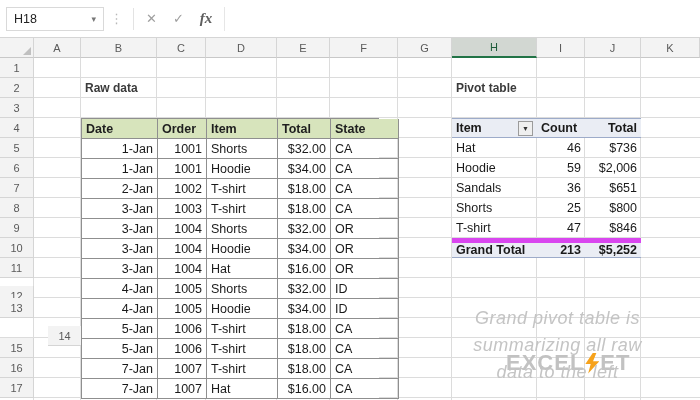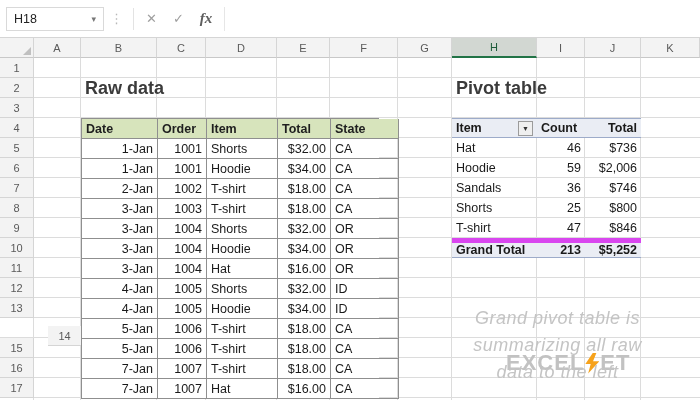--- a/index.html
+++ b/index.html
@@ -43,21 +43,21 @@
   .corner .tri{position:absolute;right:2px;bottom:2px;width:0;height:0;
     border-left:8px solid transparent;border-bottom:8px solid #C0C0C0;}
   .col-h{position:absolute;top:0;height:20px;background:#F3F3F3;color:#5A5A5A;font-size:11px;
     border-right:1px solid #D5D5D5;border-bottom:1px solid #C8C8C8;
     display:flex;align-items:center;justify-content:center;}
   .col-h.sel{background:#D2D7D2;color:#1E5C3A;border-bottom:2px solid #217346;}
   .row-h{position:absolute;left:0;width:34px;height:20px;background:#F3F3F3;color:#5A5A5A;
     font-size:11px;border-right:1px solid #D5D5D5;border-bottom:1px solid #D5D5D5;
     display:flex;align-items:center;justify-content:center;}
 
-  .cell-label{position:absolute;height:20px;line-height:20px;font-size:18px;
+  .cell-label{position:absolute;height:20px;line-height:20px;font-size:12px;
     font-weight:700;color:#3B3B3B;white-space:nowrap;}
   .raw-label{left:85px;top:40px;}
   .pivot-label{left:456px;top:40px;}
 
   
   .raw-table{position:absolute;left:81px;top:80px;width:298px;display:grid;
     grid-template-columns:76px 49px 71px 53px 68px;grid-auto-rows:20px;
     border-left:1px solid #8F8F8F;border-top:1px solid #8F8F8F;background:#fff;
     font-size:12.5px;color:#1A1A1A;}
   .rt-c{border-right:1px solid #8F8F8F;border-bottom:1px solid #8F8F8F;
@@ -120,21 +120,21 @@
       <div class="row-h" style="top: 40px;">2</div>
       <div class="row-h" style="top: 60px;">3</div>
       <div class="row-h" style="top: 80px;">4</div>
       <div class="row-h" style="top: 100px;">5</div>
       <div class="row-h" style="top: 120px;">6</div>
       <div class="row-h" style="top: 140px;">7</div>
       <div class="row-h" style="top: 160px;">8</div>
       <div class="row-h" style="top: 180px;">9</div>
       <div class="row-h" style="top: 200px;">10</div>
       <div class="row-h" style="top: 220px;">11</div>
-      <div class="row-h" style="top: 240px;">12</div>
+      <div class="row-h" style="top: 248px;">12</div>
       <div class="row-h" style="top: 260px;">13</div>
       <div class="row-h" style="top: 288px; margin-left: 48px;">14</div>
       <div class="row-h" style="top: 300px;">15</div>
       <div class="row-h" style="top: 320px;">16</div>
       <div class="row-h" style="top: 340px;">17</div>
     </div>
   <div class="corner">
       <i class="tri"></i>
     </div>
 
@@ -221,21 +221,21 @@
       <div class="pv-c pv-h al">Count</div>
       <div class="pv-c pv-h ar">Total</div>
       <div class="pv-c al">Hat</div>
       <div class="pv-c ar">46</div>
       <div class="pv-c ar">$736</div>
       <div class="pv-c al">Hoodie</div>
       <div class="pv-c ar">59</div>
       <div class="pv-c ar">$2,006</div>
       <div class="pv-c al">Sandals</div>
       <div class="pv-c ar">36</div>
-      <div class="pv-c ar">$746</div>
+      <div class="pv-c ar">$651</div>
       <div class="pv-c al">Shorts</div>
       <div class="pv-c ar">25</div>
       <div class="pv-c ar">$800</div>
       <div class="pv-c al">T-shirt</div>
       <div class="pv-c ar">47</div>
       <div class="pv-c ar">$846</div>
       <div class="pv-c pv-gt al">Grand Total</div>
       <div class="pv-c pv-gt ar">213</div>
       <div class="pv-c pv-gt ar">$5,252</div>
     </div>

